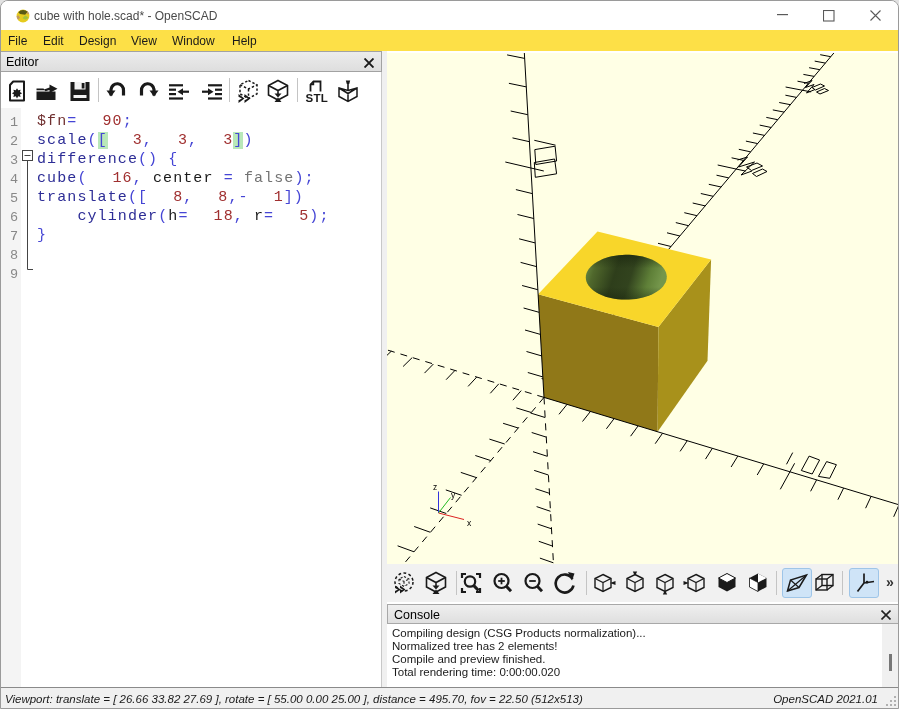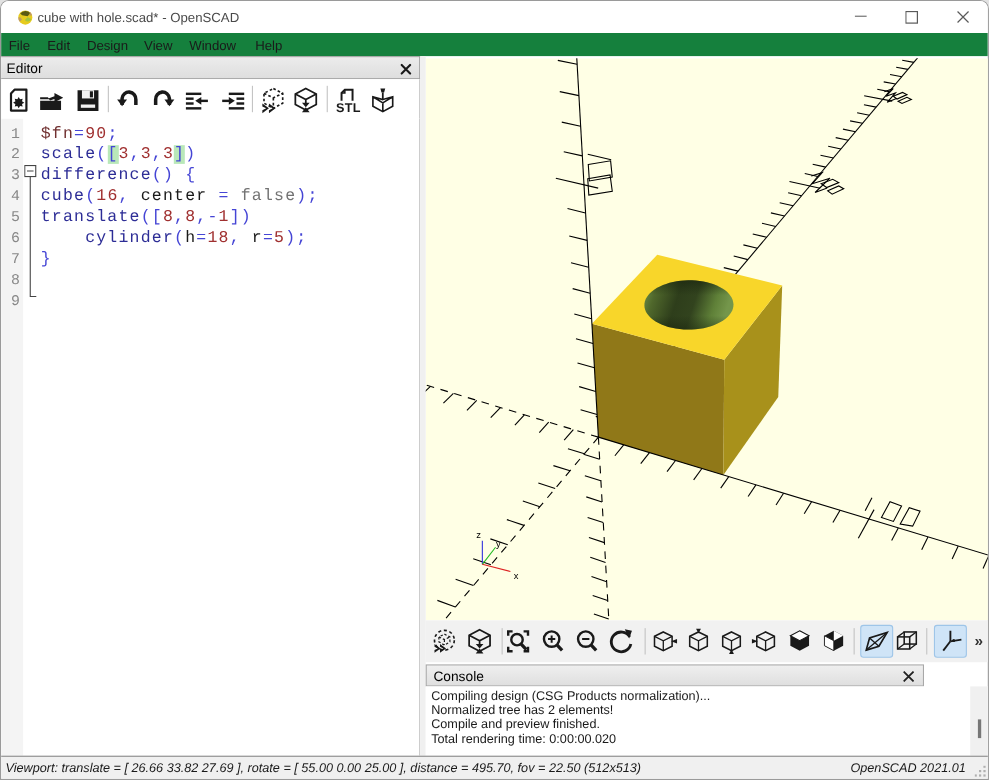--- a/index.html
+++ b/index.html
@@ -2,46 +2,46 @@
 <html><head><meta charset="utf-8"><style>
 * { margin:0; padding:0; box-sizing:border-box; }
 html,body { width:899px; height:709px; background:#e2e2e2; font-family:"Liberation Sans",sans-serif; overflow:hidden; }
 #win { position:absolute; left:0; top:0; width:899px; height:709px; background:#fff;
   border:1px solid #9a9a9a; border-radius:8px 8px 0 0; overflow:hidden; }
 
 #title { position:absolute; left:0; top:0; width:100%; height:29px; background:#fff; }
 #title .txt { position:absolute; left:33px; top:8px; font-size:12px; color:#4a4a4a; }
 #wbtn { position:absolute; top:0; right:0; height:29px; }
 
-#menu { position:absolute; left:0; top:29px; width:100%; height:21px; background:#15803d; font-size:12px; color:#1a1a1a; }
+#menu { position:absolute; left:0; top:29px; width:100%; height:21px; background:#fde047; font-size:12px; color:#1a1a1a; }
 #menu span { position:absolute; top:4px; }
 
 #edhead { position:absolute; left:0; top:50px; width:381px; height:21px;
   background:linear-gradient(#ececec,#dedede); border:1px solid #a2a2a2; border-left:none; }
 #edhead .t { position:absolute; left:5px; top:3px; font-size:12.5px; color:#000; }
 #toolbar { position:absolute; left:0; top:71px; width:381px; height:36px; background:#fff; border-right:1px solid #c8c8c8;text-align:right;}
 #toolbar svg { position:absolute; top:9px; }
 .tsep { position:absolute; top:6px; width:1px; height:24px; background:#c4c4c4; }
 
 #code { position:absolute; left:0; top:107px; width:381px; height:579px; background:#fff; border-right:1px solid #c8c8c8; }
 #gutter { position:absolute; left:0; top:0; width:20px; height:100%; background:#f4f4f4; }
 .ln { position:absolute; left:0; width:17px; text-align:right; font-family:"Liberation Mono",monospace; font-size:13.5px; color:#888; }
 .cl { position:absolute; left:36px; font-family:"Liberation Mono",monospace; font-size:15px; letter-spacing:1.1px; white-space:pre; color:#111; }
-.kw { color:#2d2d96; } .op { color:#4545d5; } .nm { color:#a03030; } .sv { color:#703030; }
+.kw { color:#2d2d96; } .op { color:#4545d5; } .nm { color:#a03030;margin-left:25px; } .sv { color:#703030; }
 .gr { color:#737373; } .id { color:#1a1a1a; }
 .bm { background:#b9e8b9; }
 
 #split { position:absolute; left:381px; top:50px; width:5px; height:636px; background:#f0f0f0; }
 
 #vtb { position:absolute; left:386px; top:563px; width:513px; height:38px; background:#f1f1f1; }
 #vtb svg { position:absolute; top:9px; }
 .vsep { position:absolute; top:7px; width:1px; height:24px; background:#c4c4c4; }
 .hl { position:absolute; top:4px; width:30px; height:30px; background:#cfe4f7; border:1px solid #9ec5e8; border-radius:3px; }
 
-#conhead { position:absolute; left:386px; top:603px; width:453px; height:20px;
+#conhead { position:absolute; left:386px; top:603px; width:513px; height:20px;
   background:linear-gradient(#efefef,#dfdfdf); border:1px solid #a8a8a8; }
 #conhead .t { position:absolute; left:6px; top:3px; font-size:12.5px; color:#000; }
 #conbody { position:absolute; left:386px; top:623px; width:513px; height:63px; background:#fff; font-size:11.5px; color:#1a1a1a; }
 #conbody .co { position:absolute; left:5px; }
 #conscroll { position:absolute; left:495px; top:0; width:17px; height:63px; background:#f0f0f0; }
 #conthumb { position:absolute; left:7px; top:30px; width:3px; height:17px; background:#777; }
 
 #status { position:absolute; left:0; top:686px; width:899px; height:23px; background:#f0f0f0; border-top:1px solid #8a8a8a; font-size:11.5px; color:#1a1a1a;font-style:italic; }
 #status .l { position:absolute; left:4px; top:5px; }
 #status .r { position:absolute; right:22px; top:5px; }

